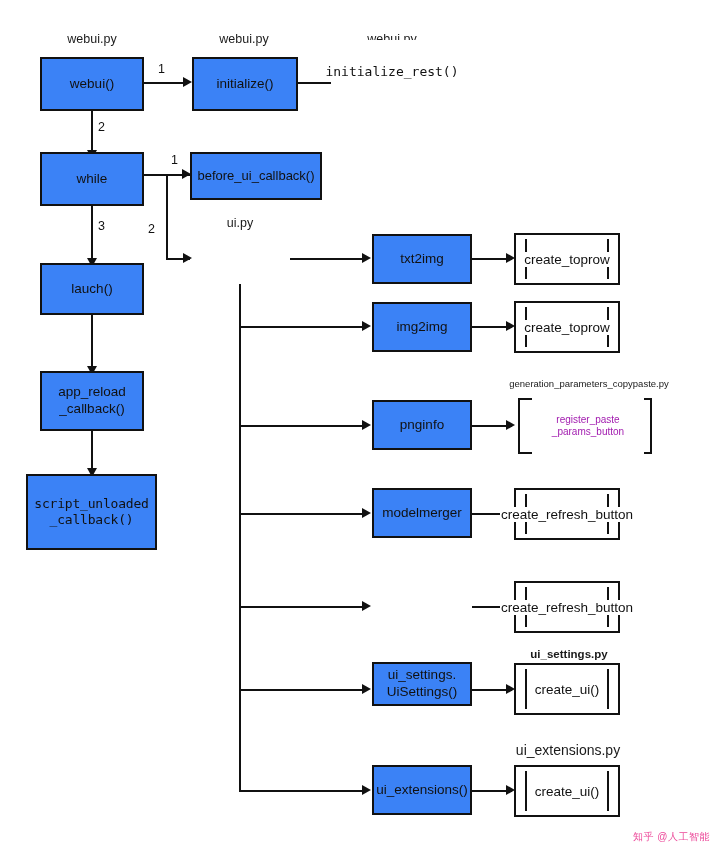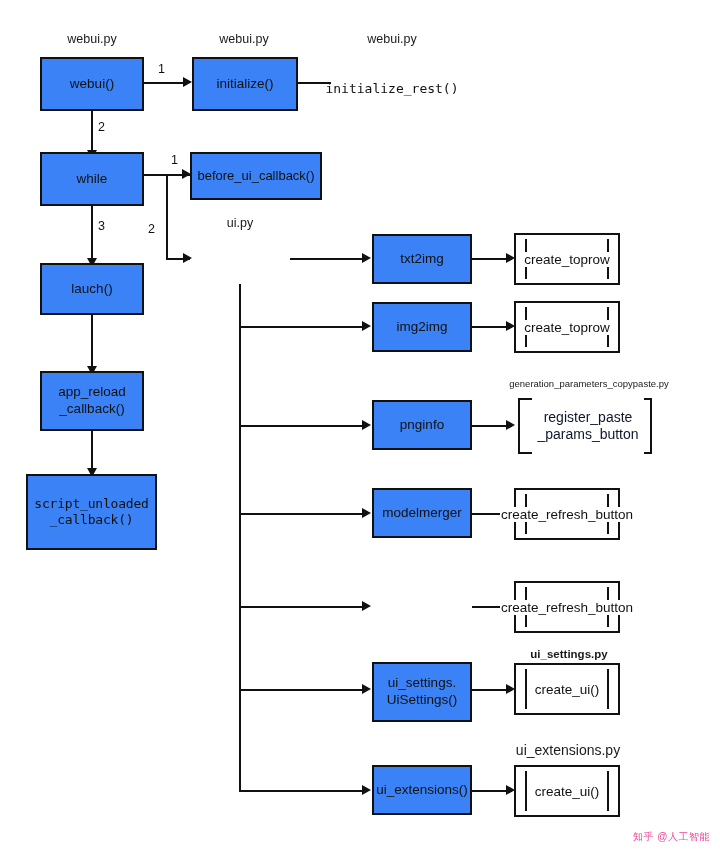--- a/index.html
+++ b/index.html
@@ -145,23 +145,23 @@
     box-sizing: border-box;
     border: 2.2px solid #111111;
   }
   .halfbox .hlabel {
     position: absolute;
     left: 14px; right: 8px; top: 0; bottom: 0;
     display: flex;
     align-items: center;
     justify-content: center;
     text-align: center;
-    font-size: 14px;
+    font-size: 10px;
     line-height: 1.2;
-    color: #0f172a;
+    color: #a21caf;
     white-space: pre-line;
     background: #ffffff;
   }
 
   
   .hline, .vline {
     position: absolute;
     background: #111111;
   }
   .hline { height: 2.2px; }
@@ -212,21 +212,21 @@
   <div class="node" style="left:40px; top:57px; width:104px; height:54px;">webui()</div>
 
   <div class="hline" style="left:144px; top:82px; width:42px;"></div>
   <div class="arrow right" style="left:183px; top:77px;"></div>
   <div class="edgelabel" style="left:158px; top:62px;">1</div>
 
   <div class="node" style="left:192px; top:57px; width:106px; height:54px;">initialize()</div>
 
   <div class="hline" style="left:298px; top:82px; width:36px;"></div>
 
-  <div class="bracketbox" style="left:331px; top:57px; width:122px; height:62px;">
+  <div class="bracketbox" style="left:331px; top:40px; width:122px; height:62px;">
     <div class="bk l"></div>
     <div class="bk r"></div>
     <div class="bklabel">initialize_rest()</div>
   </div>
 
   <div class="vline" style="left:91px; top:111px; height:42px;"></div>
   <div class="arrow down" style="left:86.5px; top:150px;"></div>
   <div class="edgelabel" style="left:98px; top:120px;">2</div>
 
   <div class="node" style="left:40px; top:152px; width:104px; height:54px;">while</div>
@@ -339,21 +339,21 @@
     <div class="bar l"></div>
     <div class="bar r"></div>
     <div class="pplabel" style="left:-30px; right:-30px;">
       <span>create_refresh_button</span>
     </div>
   </div>
 
   <div class="hline" style="left:239px; top:689px; width:127px;"></div>
   <div class="arrow right" style="left:362px; top:684px;"></div>
 
-  <div class="node" style="left:372px; top:662px; width:100px; height:60px;">ui_settings.
+  <div class="node" style="left:372px; top:662px; width:100px; height:44px;">ui_settings.
 UiSettings()</div>
 
   <div class="hline" style="left:472px; top:689px; width:40px;"></div>
   <div class="arrow right" style="left:506px; top:684px;"></div>
 
   <div class="filelabel" style="left:516px; top:648px; width:106px; font-size:11.5px;font-weight:bold;">ui_settings.py</div>
 
   <div class="ppbox" style="left:514px; top:663px; width:106px; height:52px;">
     <div class="bar l"></div>
     <div class="bar r"></div>

